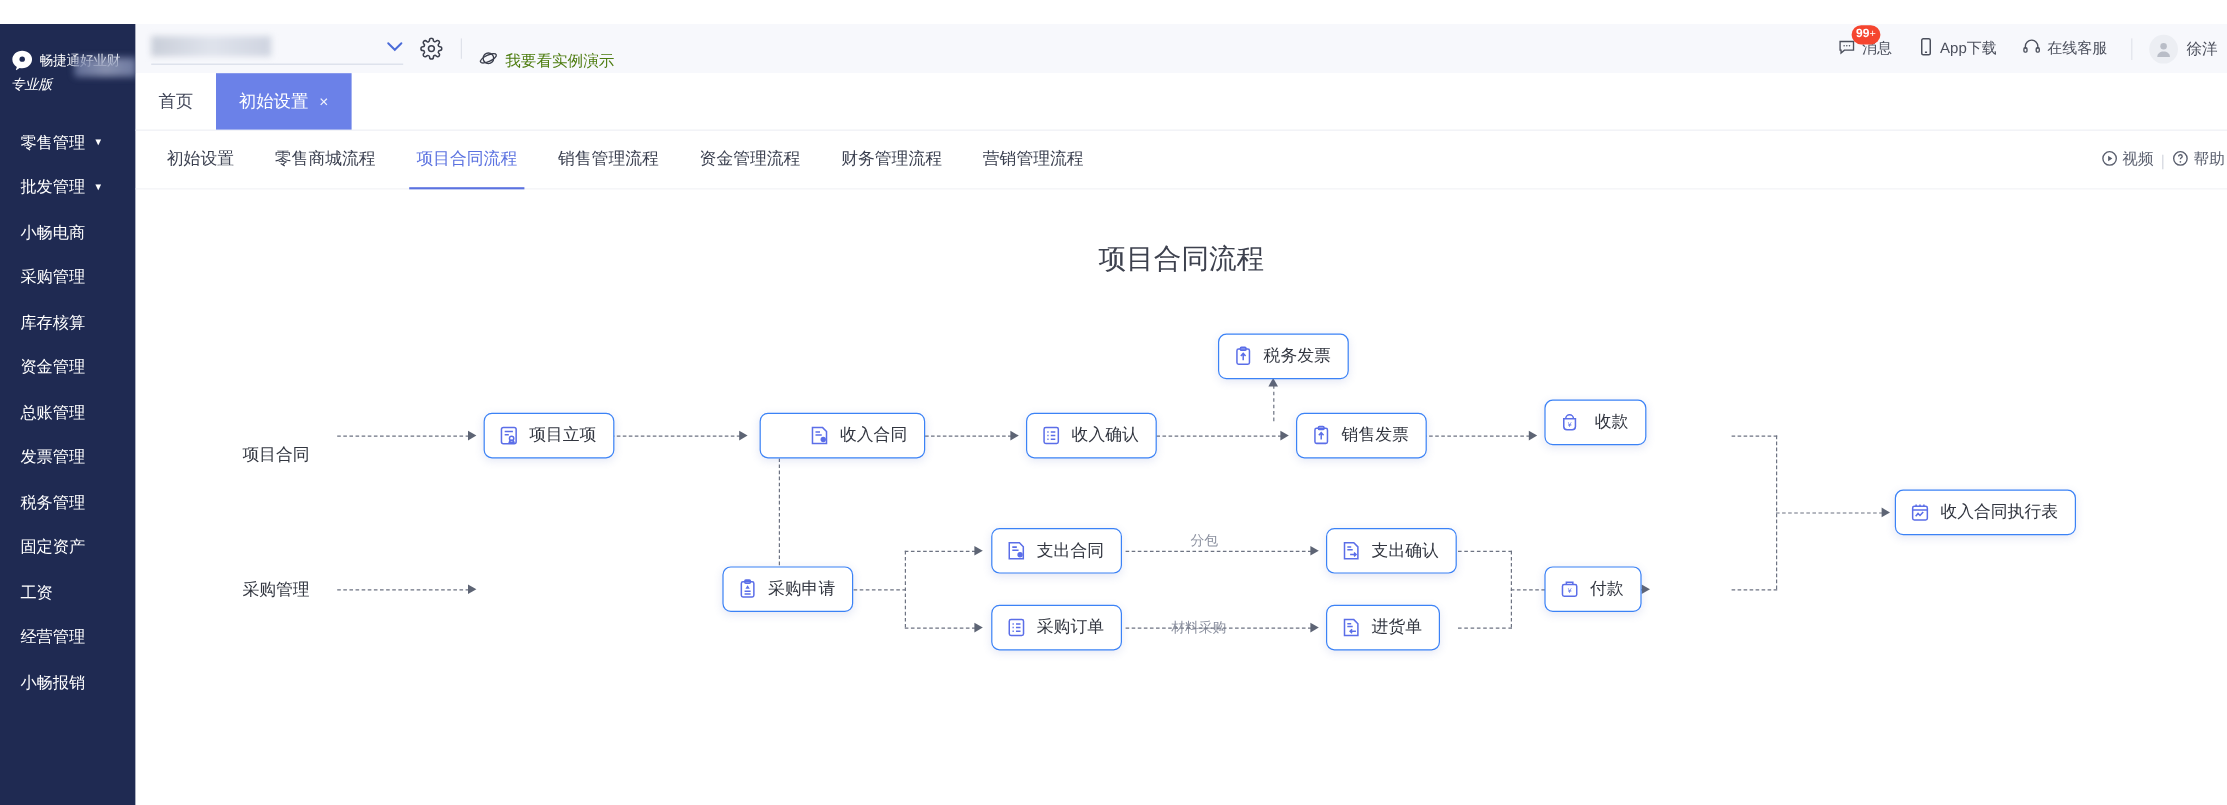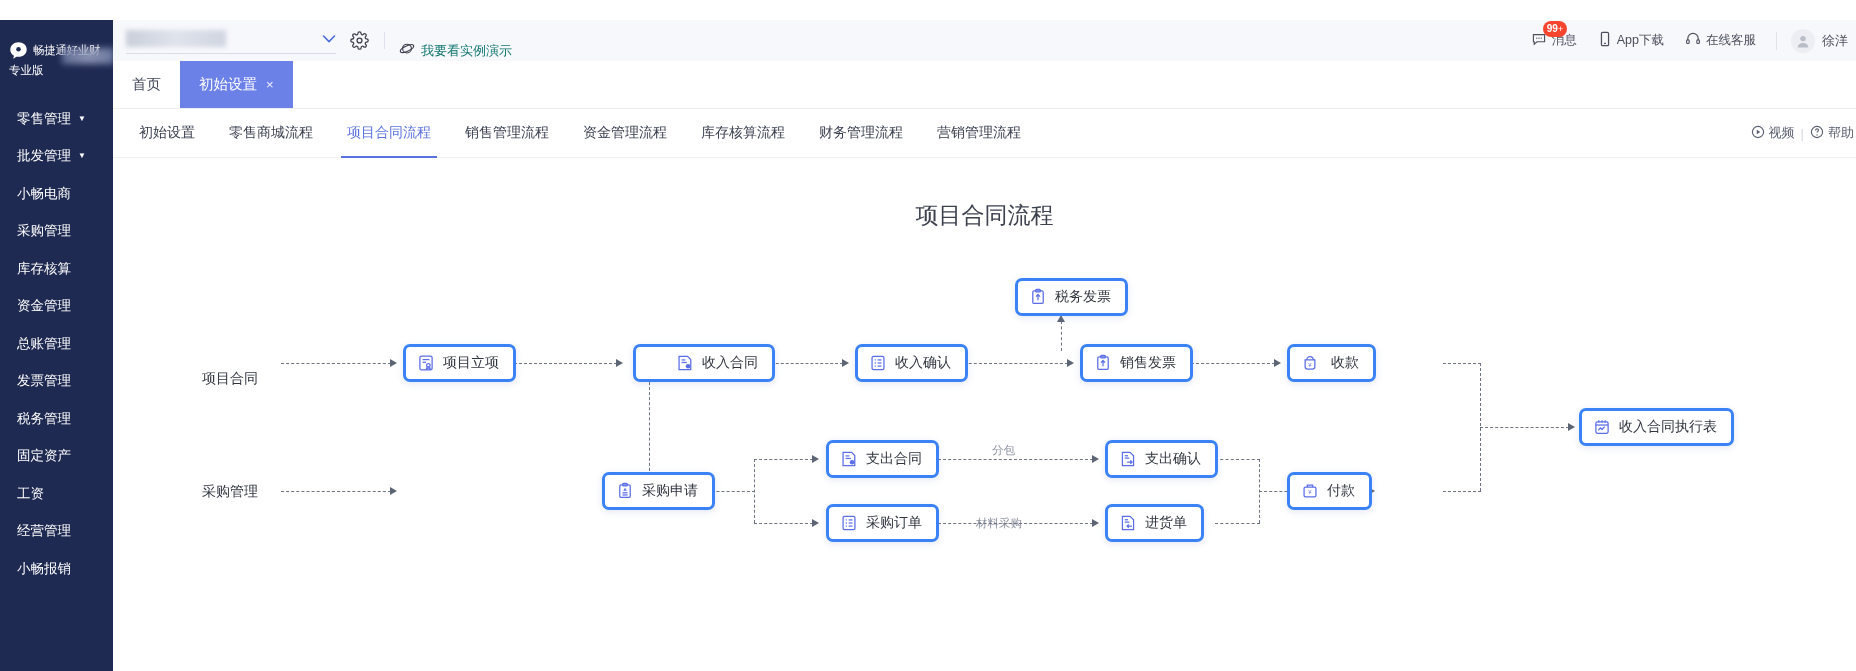--- a/index.html
+++ b/index.html
@@ -17,21 +17,21 @@
     background: #1f2a52;
     overflow: hidden;
   }
   .logo-wrap { padding: 20px 0 6px 8px; }
   .logo-row { display: flex; align-items: center; gap: 4px; }
   .logo-mark {
     width: 21px; height: 21px; flex: 0 0 21px;
     display: flex; align-items: center; justify-content: center;
   }
   .logo-text { color: #ffffff; font-size: 11.5px; letter-spacing: -0.3px; white-space: nowrap; }
-  .logo-sub { color: #ffffff; font-size: 11.5px; margin-top: 2px; padding-left: 1px; }
+  .logo-sub { color: #ffffff; font-size: 11.5px; margin-top: 2px; padding-left: 1px; font-style: italic; }
   .logo-blur {
     position: absolute; left: 62px; top: 28px; width: 52px; height: 16px;
     background: linear-gradient(90deg,#6f7ba4,#9aa3c0,#7b86ad);
     filter: blur(3px); opacity: .85;
   }
   .menu { margin-top: 16px; }
   .menu-item {
     height: 37.5px; display: flex; align-items: center;
     padding-left: 17px; color: #ffffff; font-size: 13.5px;
     cursor: pointer; white-space: nowrap;
@@ -50,21 +50,21 @@
     border-bottom: 1px solid #d8dce8; display: flex; align-items: center;
   }
   .search-blur {
     position: absolute; left: 0; top: 2px; width: 100px; height: 17px;
     background: linear-gradient(90deg,#c9ced9,#dfe3ec,#cfd4e0);
     filter: blur(2.5px);
   }
   .chev-down { margin-left: auto; color: #4a6bd8; font-size: 12px; }
   .gear-btn { margin-left: 14px; width: 20px; height: 20px; cursor: pointer; }
   .hdr-divider { width: 1px; height: 17px; background: #dfe2ea; margin: 0 14px; }
-  .demo-link { display: flex; align-items: center; gap: 6px; color: #0f766e; font-size: 13px; cursor: pointer; margin-top: 20px; }
+  .demo-link { display: flex; align-items: center; gap: 6px; color: #4d7c0f; font-size: 13px; cursor: pointer; margin-top: 20px; }
 
   .hdr-right { margin-left: auto; display: flex; align-items: center; padding-right: 8px; }
   .hdr-act { display: flex; align-items: center; gap: 5px; margin-left: 21px; color: #4b4f5c; font-size: 12.5px; cursor: pointer; position: relative; }
   .badge {
     position: absolute; left: 12px; top: -10px;
     background: #f5452f; color: #fff; font-size: 10px; line-height: 1;
     padding: 2.5px 4px 3px 4px; border-radius: 8px; font-weight: bold;
     white-space: nowrap;
   }
   .badge span.plus { font-weight: normal; font-size: 9px; }
@@ -109,21 +109,21 @@
 
   
   .canvas { position: absolute; left: 113px; top: 158px; right: 0; bottom: 0; background: #ffffff; overflow: hidden; }
   .diagram-title {
     position: absolute; left: 0; right: 0; top: 42px; text-align: center;
     font-size: 23px; color: #3d414e;
   }
 
   .node {
     position: absolute; height: 38px; background: #ffffff;
-    border: 3px solid #3b82f6; border-radius: 7px;
+    border: 1px solid #3b82f6; border-radius: 7px;
     box-shadow: 0 2px 7px rgba(96,110,190,.16);
     display: flex; align-items: center; gap: 8px;
     padding: 0 14px 0 11px; cursor: pointer;
     font-size: 14px; color: #31353f; white-space: nowrap;
   }
   .node .nico { width: 18px; height: 18px; flex: 0 0 18px; display:flex; align-items:center; justify-content:center; }
 
   .rowlabel {
     position: absolute; font-size: 14px; color: #31353f; white-space: nowrap;
   }
@@ -316,23 +316,20 @@
         <div class="subtab active">
           <span>项目合同流程</span>
         </div>
         <div class="subtab">
           <span>销售管理流程</span>
         </div>
         <div class="subtab">
           <span>资金管理流程</span>
         </div>
         <div class="subtab">
-          <span>库存核算流程</span>
-        </div>
-        <div class="subtab">
           <span>财务管理流程</span>
         </div>
         <div class="subtab">
           <span>营销管理流程</span>
         </div>
       </div>
     <div class="subtabs-right">
       <span class="srt-item">
         <span>
           <svg width="14" height="14" viewBox="0 0 16 16" fill="none" stroke="#5a5f6e" stroke-width="1.3">
@@ -460,21 +457,21 @@
       <span class="nico">
         <svg width="18" height="18" viewBox="0 0 20 20" fill="none" stroke="#5b6ee8" stroke-width="1.4">
           <rect x="4.2" y="3.2" width="11.6" height="14" rx="1.5"></rect>
           <rect x="7.4" y="1.6" width="5.2" height="2.8" rx="1"></rect>
           <path d="M10 13.6V7.4M7.8 9.6L10 7.2l2.2 2.4"></path>
         </svg>
       </span>
       <span>销售发票</span>
     </div>
 
-    <div class="node" style="left:1174px; top:186px;gap:12px;">
+    <div class="node" style="left:1174px; top:175px;gap:12px;">
       <span class="nico">
         <svg width="18" height="18" viewBox="0 0 20 20" fill="none" stroke="#5b6ee8" stroke-width="1.4">
           <path d="M4.6 6.6h10.8v7.2a3 3 0 01-3 3H7.6a3 3 0 01-3-3z"></path>
           <path d="M6.4 6.6c0-2 1.6-3.6 3.6-3.6s3.6 1.6 3.6 3.6"></path>
           <text x="10" y="14" font-size="6.5" fill="#5b6ee8" stroke="none" text-anchor="middle">¥</text>
         </svg>
       </span>
       <span>收款</span>
     </div>
 

